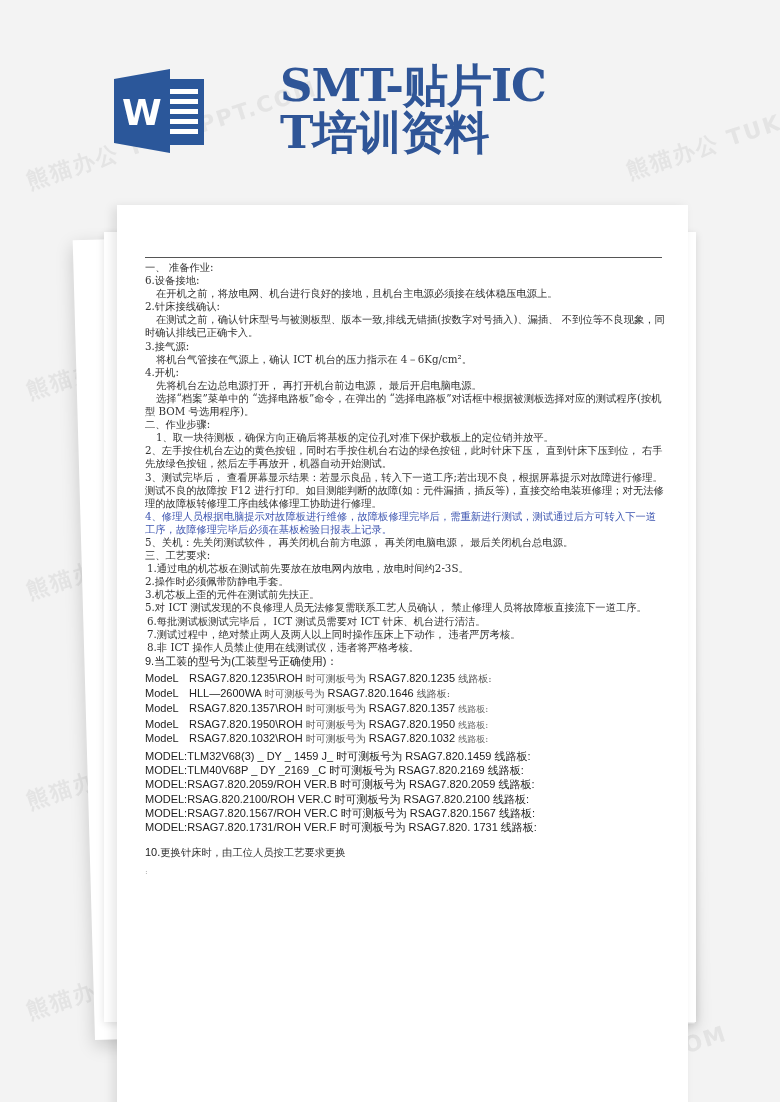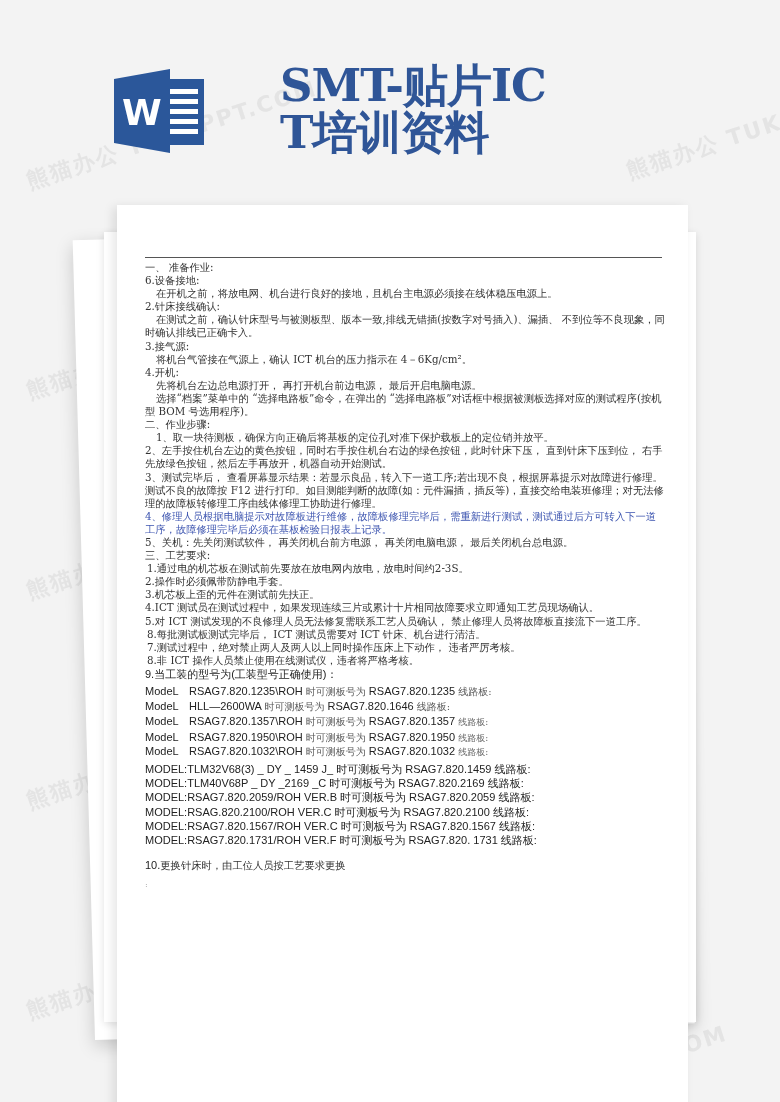--- a/index.html
+++ b/index.html
@@ -109,23 +109,22 @@
     <div class="ln ind">1、取一块待测板，确保方向正确后将基板的定位孔对准下保护载板上的定位销并放平。</div>
     <div class="wrap">2、左手按住机台左边的黄色按钮，同时右手按住机台右边的绿色按钮，此时针床下压， 直到针床下压到位， 右手先放绿色按钮，然后左手再放开，机器自动开始测试。</div>
     <div class="wrap">3、测试完毕后， 查看屏幕显示结果：若显示良品，转入下一道工序;若出现不良，根据屏幕提示对故障进行修理。测试不良的故障按 F12 进行打印。如目测能判断的故障(如：元件漏插，插反等)，直接交给电装班修理；对无法修理的故障板转修理工序由线体修理工协助进行修理。</div>
     <div class="wrap blue">4、修理人员根据电脑提示对故障板进行维修，故障板修理完毕后，需重新进行测试，测试通过后方可转入下一道工序，故障修理完毕后必须在基板检验日报表上记录。</div>
     <div class="ln">5、关机：先关闭测试软件， 再关闭机台前方电源， 再关闭电脑电源， 最后关闭机台总电源。</div>
 
     <div class="ln">三、工艺要求:</div>
     <div class="ln ind2">1.通过电的机芯板在测试前先要放在放电网内放电，放电时间约2-3S。</div>
     <div class="ln">2.操作时必须佩带防静电手套。</div>
     <div class="ln">3.机芯板上歪的元件在测试前先扶正。</div>
-    <div class="ln">4.ICT 测试员在测试过程中，如果发现连续三片或累计十片相同故障要求立即通知工艺员现场确认。</div>
     <div class="wrap">5.对 ICT 测试发现的不良修理人员无法修复需联系工艺人员确认， 禁止修理人员将故障板直接流下一道工序。</div>
-    <div class="ln ind2">8.每批测试板测试完毕后， ICT 测试员需要对 ICT 针床、机台进行清洁。</div>
+    <div class="ln ind2">6.每批测试板测试完毕后， ICT 测试员需要对 ICT 针床、机台进行清洁。</div>
     <div class="ln ind2">7.测试过程中，绝对禁止两人及两人以上同时操作压床上下动作， 违者严厉考核。</div>
     <div class="ln ind2">8.非 ICT 操作人员禁止使用在线测试仪，违者将严格考核。</div>
 
     <div class="ln" style="margin-top:1px;">
       <span class="sans">9.当工装的型号为(工装型号正确使用)：</span>
     </div>
 
     <div class="model-rows sans" style="margin-top:3px;">
       <div class="row" style="line-height:14px;">
         <span class="k">ModeL</span><span>RSAG7.820.1235\ROH</span>

